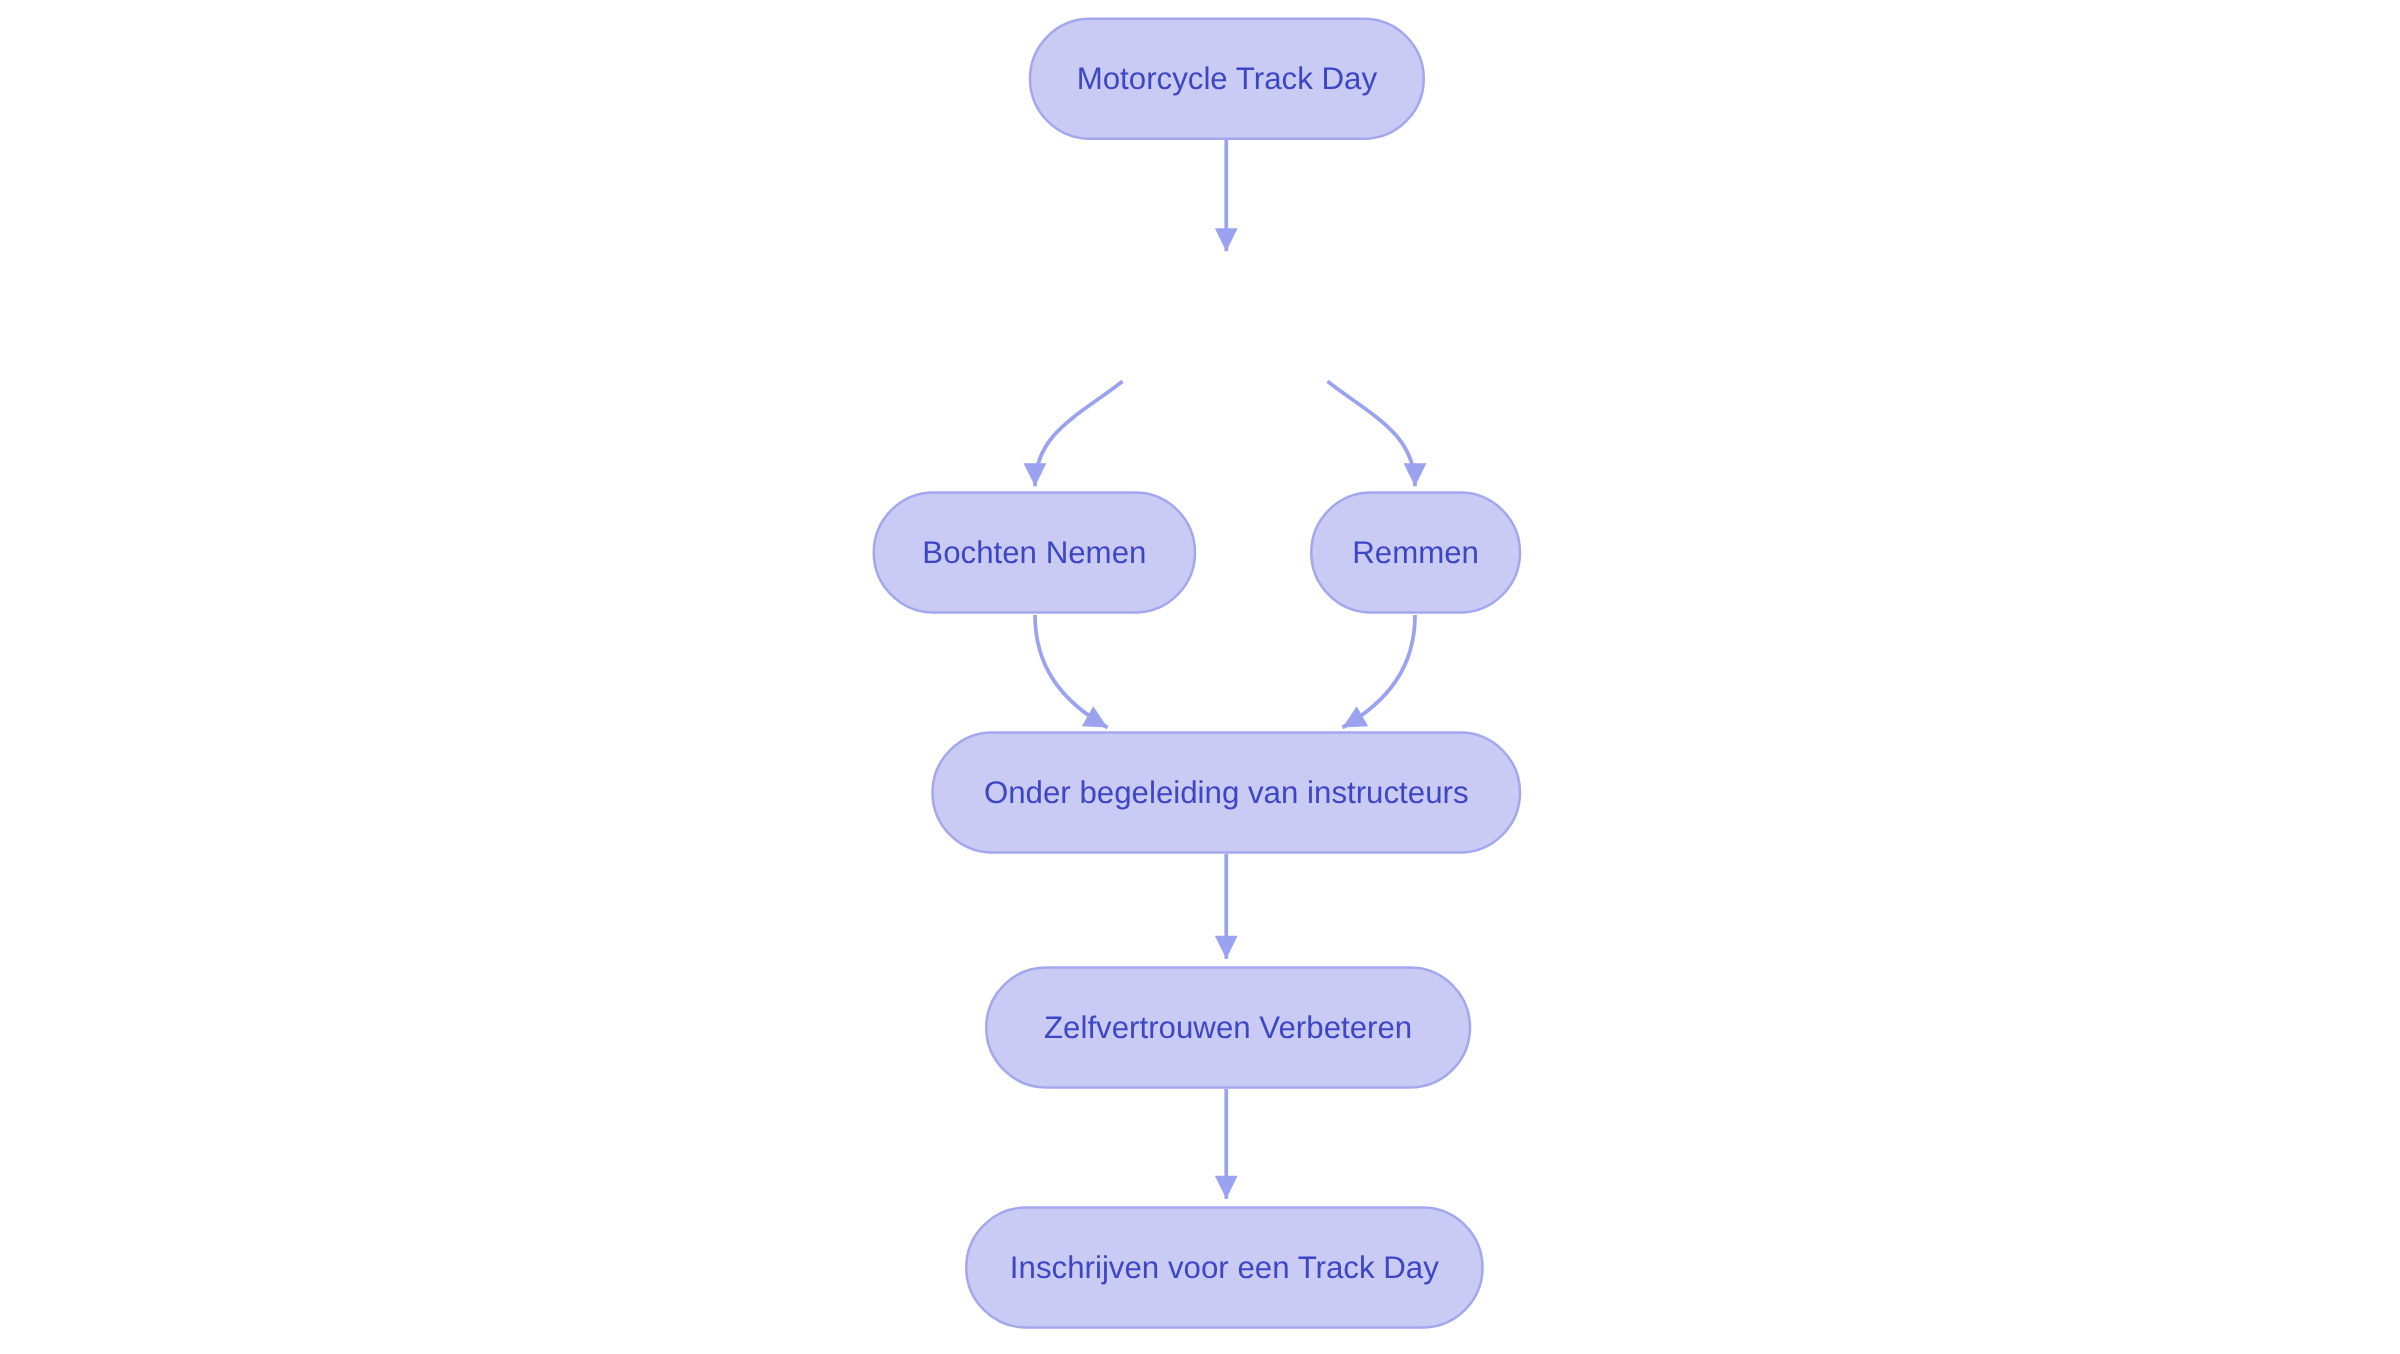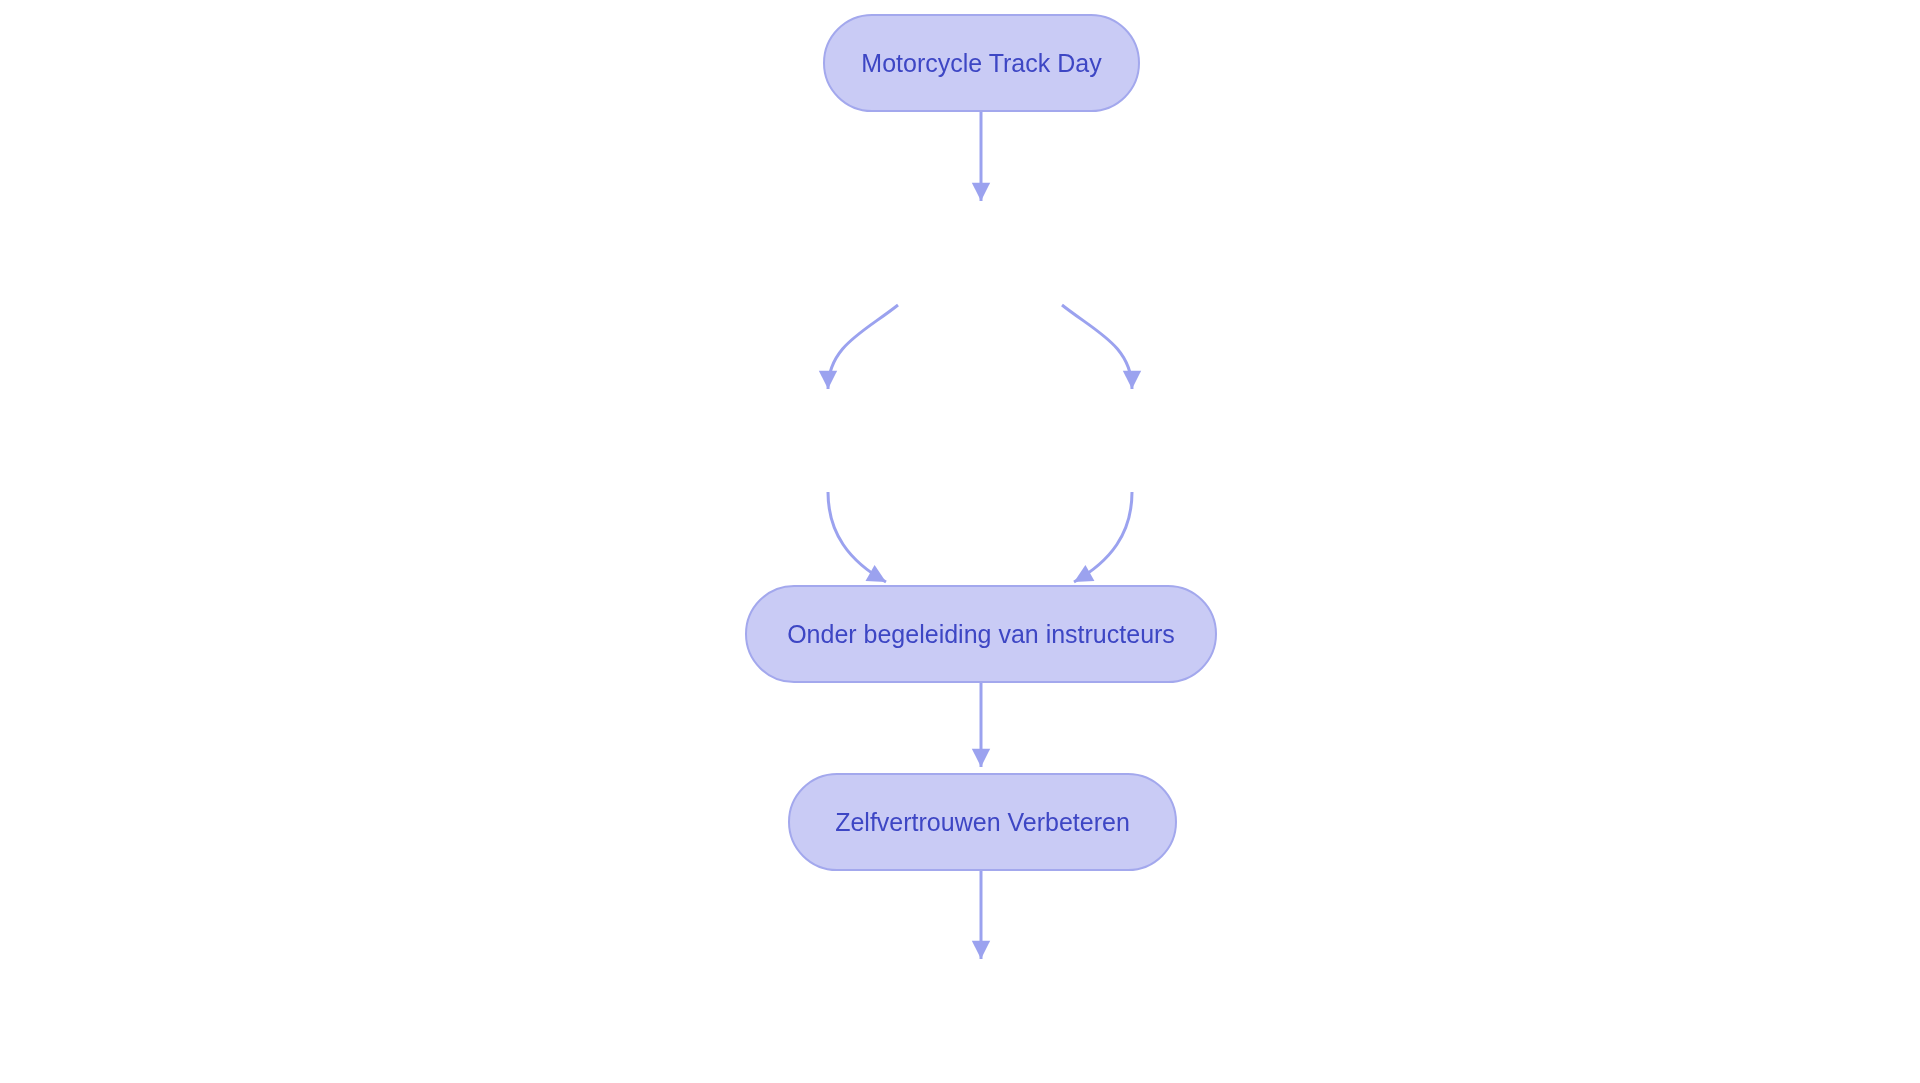--- a/index.html
+++ b/index.html
@@ -72,24 +72,33 @@
     <path class="edge" d="M981,683 L981,767" marker-end="url(#arrow)"></path>
 
     <path class="edge" d="M981,871 L981,959" marker-end="url(#arrow)"></path>
   </svg>
 
   <div class="node" style="left:823px; top:14px; width:317px; height:98px;">
     <span>Motorcycle Track Day</span>
   </div>
 
 
+  <div class="node" style="left:698px; top:393px; width:259px; height:98px;">
+    <span>Bochten Nemen</span>
+  </div>
 
+  <div class="node" style="left:1048px; top:393px; width:169px; height:98px;">
+    <span>Remmen</span>
+  </div>
 
   <div class="node" style="left:745px; top:585px; width:472px; height:98px;">
     <span>Onder begeleiding van instructeurs</span>
   </div>
 
   <div class="node" style="left:788px; top:773px; width:389px; height:98px;">
     <span>Zelfvertrouwen Verbeteren</span>
   </div>
 
+  <div class="node" style="left:772px; top:965px; width:415px; height:98px;">
+    <span>Inschrijven voor een Track Day</span>
+  </div>
 
 </div>
 
 </body></html>

